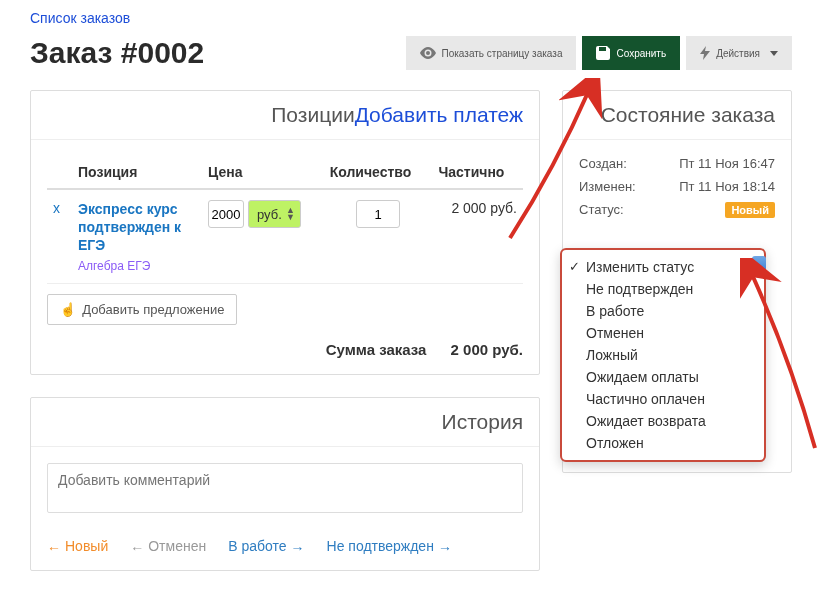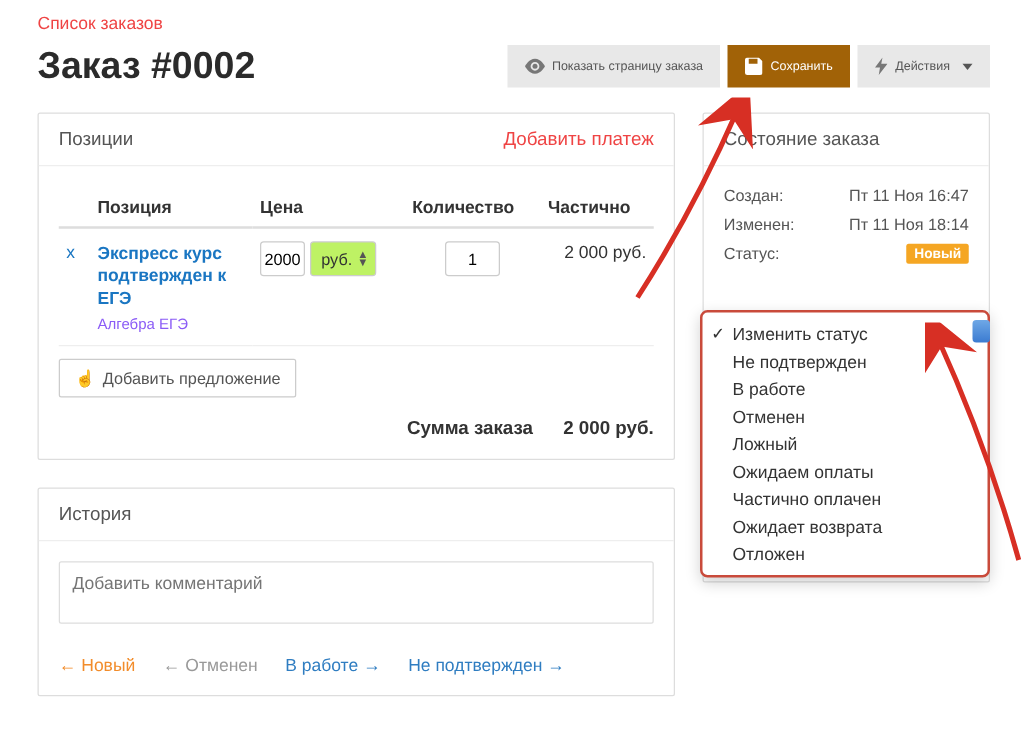--- a/index.html
+++ b/index.html
@@ -7,58 +7,58 @@
     font-family: -apple-system, BlinkMacSystemFont, "Segoe UI", Helvetica, Arial, sans-serif;
     font-size: 14px;
     color: #333;
     background: #fff;
     width: 822px;
     height: 594px;
     overflow: hidden;
     position: relative;
   }
   .page { padding: 10px 30px; }
-  a.link { color: #ef4444; text-decoration: none; cursor: pointer; }
+  a.link { color: #1d4ed8; text-decoration: none; cursor: pointer; }
 
   .header-row {
     display: flex;
     align-items: center;
     justify-content: space-between;
     margin: 10px 0 20px 0;
   }
   h1 { font-size: 30px; font-weight: 800; color: #2b2b2b; }
   .btn-group { display: flex; gap: 6px; }
   .btn {
     border: none;
     padding: 10px 14px;
     font-size: 10px;
     cursor: pointer;
     display: inline-flex;
     align-items: center;
     gap: 6px;
     background: #e8e8e8;
     color: #555;
   }
-  .btn.primary { background: #a16207; color: #fff; }
+  .btn.primary { background: #14532d; color: #fff; }
   .btn .icon { display: inline-flex; }
   .caret-down {
     display: inline-block;
     width: 0; height: 0;
     border-left: 4px solid transparent;
     border-right: 4px solid transparent;
     border-top: 5px solid #555;
     margin-left: 4px;
   }
 
   .main-cols { display: flex; gap: 22px; align-items: flex-start; }
   .left-col { flex: 1; }
   .right-col { width: 230px; }
 
   .panel { border: 1px solid #ddd; border-radius: 2px; margin-bottom: 22px; background: #fff; }
-  .panel-head { padding: 12px 16px; border-bottom: 1px solid #eee; display: flex; justify-content: space-between; align-items: center; color: #555; font-size: 15px; gap: 37px; }
+  .panel-head { padding: 12px 16px; border-bottom: 1px solid #eee; display: flex; justify-content: flex-end; align-items: center; color: #555; font-size: 21px; }
   .panel-body { padding: 16px; }
 
   table.items { width: 100%; border-collapse: collapse; }
   table.items th {
     text-align: left;
     font-weight: 700;
     color: #333;
     border-bottom: 2px solid #ddd;
     padding: 8px 6px;
     font-size: 14px;
@@ -116,21 +116,21 @@
   .kv { display: flex; justify-content: space-between; font-size: 13px; color: #555; margin-bottom: 8px; }
   .badge-new { background: #f5a623; color: #fff; font-size: 11px; font-weight: 700; padding: 2px 6px; border-radius: 2px; }
 
   .status-dropdown {
     position: absolute;
     border: 2px solid #c94a3b;
     border-radius: 6px;
     background: #fff;
     box-shadow: 0 4px 12px rgba(0,0,0,0.18);
     padding: 6px 0;
-    width: 232px;
+    width: 206px;
     z-index: 50;
   }
   .status-dropdown .opt {
     padding: 3px 14px 3px 24px; font-size: 14px; color: #333; cursor: pointer; position: relative;
   }
   .status-dropdown .opt.checked::before {
     content: "✓"; position: absolute; left: 7px; color: #333; font-size: 13px;
   }
   .slider-handle {
     position: absolute; right: -2px; top: 6px;

